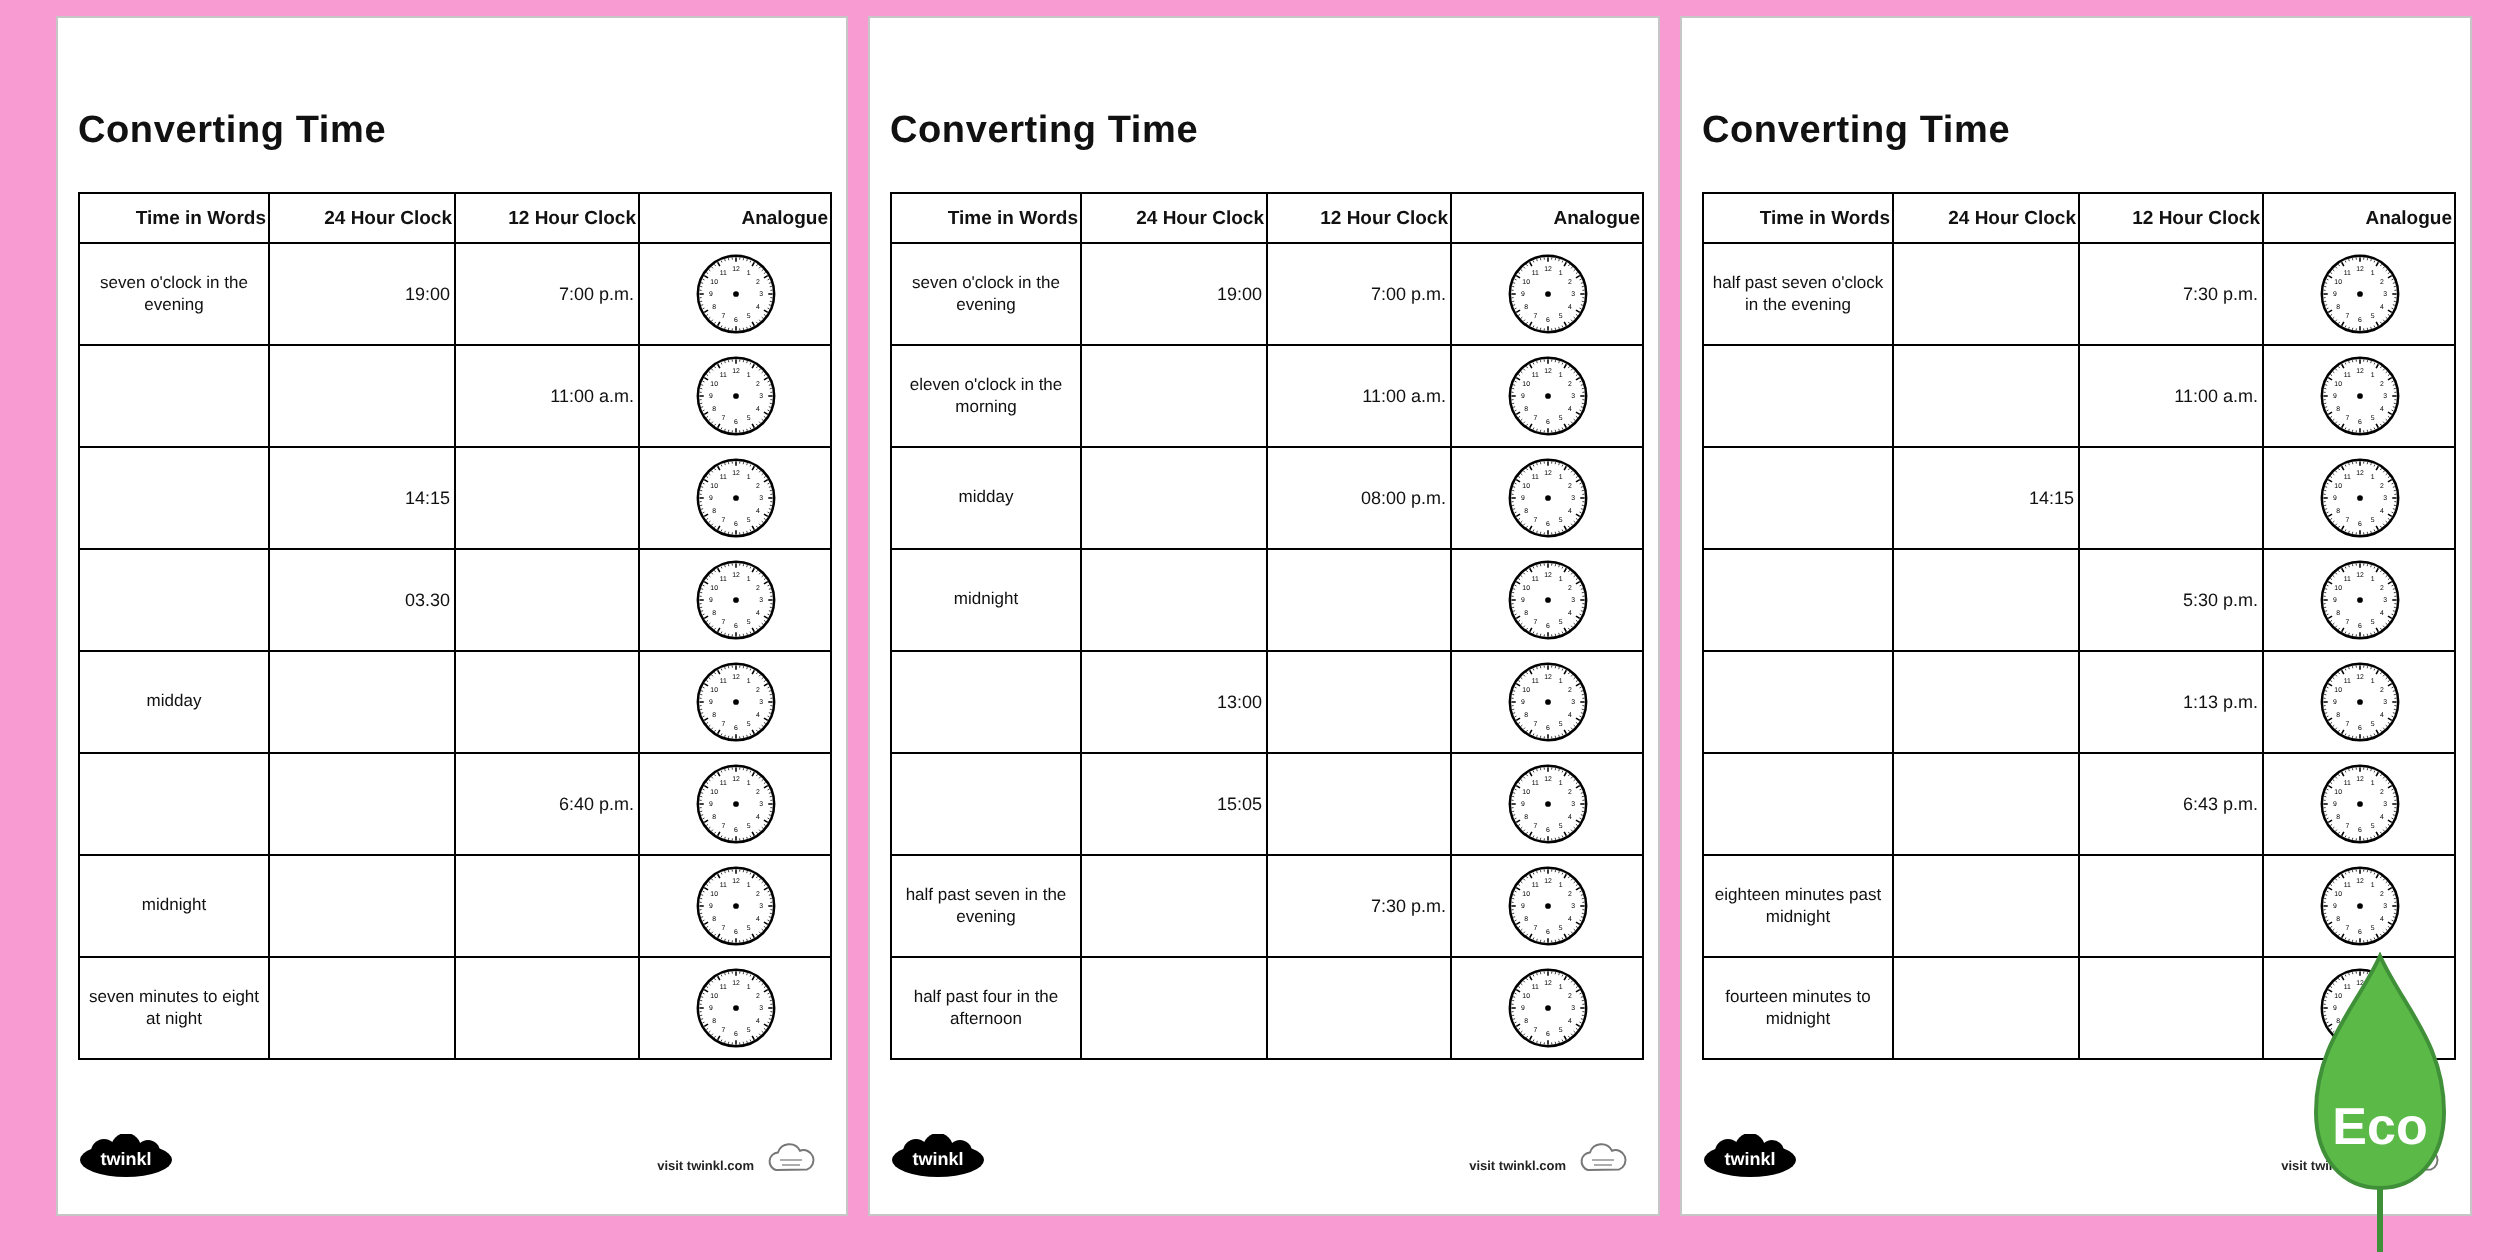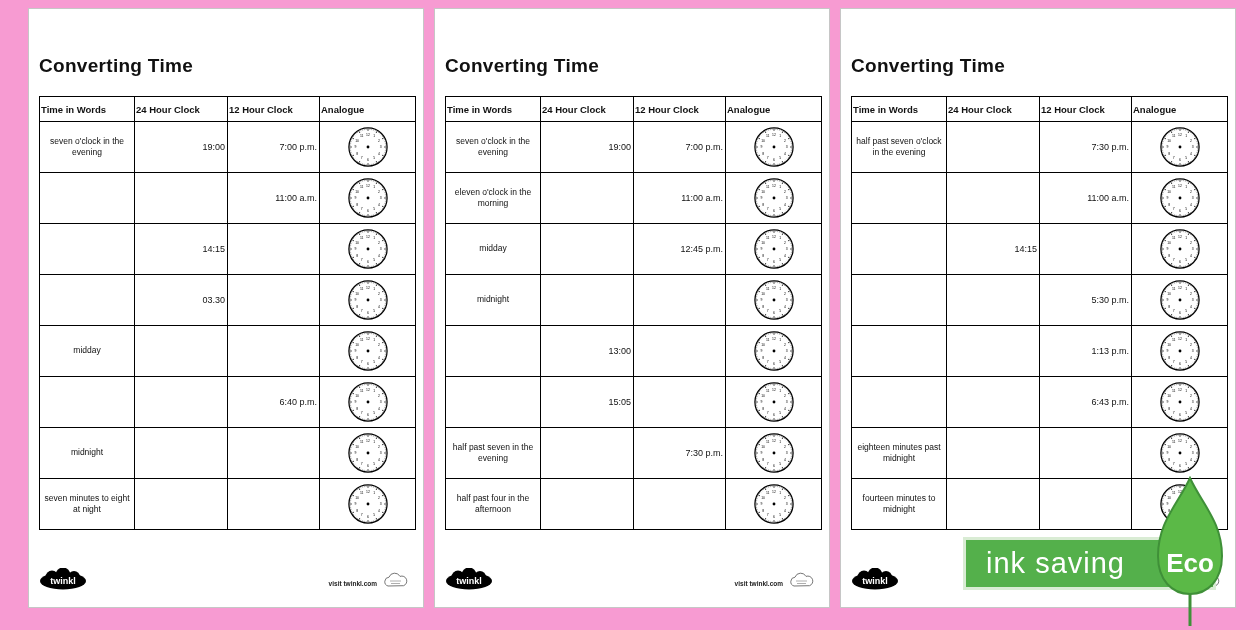--- a/index.html
+++ b/index.html
@@ -1,21 +1,21 @@
 <!DOCTYPE html>
 <html><head>
 <meta charset="utf-8">
 <style>
   *{box-sizing:border-box;}
   body{margin:0;font-family:"Liberation Sans",sans-serif;}
   .canvas{position:relative;width:1260px;height:630px;background:#f79bd2;overflow:hidden;}
   .page{position:absolute;top:8px;width:396px;height:600px;background:#ffffff;border:1px solid #c6c6c6;}
   .page-title{position:absolute;left:10px;top:46px;font-size:19px;font-weight:bold;color:#111;letter-spacing:.3px;}
   .wtable{position:absolute;left:10px;top:87px;width:376px;border-collapse:collapse;table-layout:fixed;}
-  .wtable th{border:1px solid #000;height:25px;font-size:9.5px;font-weight:bold;text-align:left;padding:1px;color:#111;}
+  .wtable th{border:1px solid #000;height:25px;font-size:9.5px;font-weight:bold;text-align:right;padding:1px;color:#111;}
   .wtable td{border:1px solid #000;height:51px;text-align:center;vertical-align:middle;padding:2px;color:#111;}
   td.words{font-size:8.5px;line-height:1.3;}
   td.time{font-size:9px;text-align:right;}
   .clock{width:42px;height:42px;display:block;margin:0 auto;}
   .brand-logo{position:absolute;left:10px;bottom:13px;}
   .visit-text{position:absolute;right:46px;bottom:20px;font-size:6.5px;font-weight:bold;color:#222;}
   .mini-logo{position:absolute;right:14px;bottom:12px;}
   .eco-banner{position:absolute;left:963px;top:537px;width:253px;height:53px;background:#54b04b;border:3px solid #d9ecd4;z-index:5;display:flex;align-items:center;}
   .eco-text{color:#fff;font-size:29px;padding-left:20px;letter-spacing:1px;}
   .eco-leaf{position:absolute;left:1146px;top:476px;width:88px;height:152px;z-index:6;}
@@ -906,21 +906,21 @@
                   <text x="10.57" y="16.70" font-size="3.6" text-anchor="middle" fill="#000" font-family="Liberation Sans, sans-serif">10</text>
                   <text x="15.40" y="11.87" font-size="3.6" text-anchor="middle" fill="#000" font-family="Liberation Sans, sans-serif">11</text>
                   <text x="22.00" y="10.10" font-size="3.6" text-anchor="middle" fill="#000" font-family="Liberation Sans, sans-serif">12</text>
                   <circle cx="22" cy="22" r="1.5" fill="#000"></circle>
                 </svg>
               </td>
             </tr>
             <tr>
               <td class="cell words">midday</td>
               <td class="cell time"></td>
-              <td class="cell time">12:45 p.m.</td>
+              <td class="cell time">08:00 p.m.</td>
               <td class="cell analogue">
                 <svg class="clock" viewBox="0 0 44 44">
                   <circle cx="22" cy="22" r="20" fill="#fff" stroke="#000" stroke-width="1.3"></circle>
                   <line x1="22.00" y1="2.80" x2="22.00" y2="5.10" stroke="#000" stroke-width="0.8"></line>
                   <line x1="24.01" y1="2.91" x2="23.89" y2="4.00" stroke="#000" stroke-width="0.4"></line>
                   <line x1="25.99" y1="3.22" x2="25.76" y2="4.30" stroke="#000" stroke-width="0.4"></line>
                   <line x1="27.93" y1="3.74" x2="27.59" y2="4.79" stroke="#000" stroke-width="0.4"></line>
                   <line x1="29.81" y1="4.46" x2="29.36" y2="5.46" stroke="#000" stroke-width="0.4"></line>
                   <line x1="31.60" y1="5.37" x2="30.45" y2="7.36" stroke="#000" stroke-width="0.8"></line>
                   <line x1="33.29" y1="6.47" x2="32.64" y2="7.36" stroke="#000" stroke-width="0.4"></line>
@@ -2117,21 +2117,18 @@
           </svg></div>
         <div class="visit-text">visit twinkl.com</div>
         <div class="mini-logo"><svg width="26" height="20" viewBox="0 0 26 20">
             <path d="M5 15 a4.5 4.5 0 0 1 1 -8.8 A6 6 0 0 1 17 5.4 a4.8 4.8 0 0 1 3.6 9.3 Z" fill="#fff" stroke="#777" stroke-width="1"></path>
             <line x1="7" y1="10" x2="18" y2="10" stroke="#999" stroke-width="0.8"></line>
             <line x1="8" y1="12.5" x2="17" y2="12.5" stroke="#999" stroke-width="0.8"></line>
           </svg></div>
       </div>
     </div>
 
-  <div class="eco-banner" style="background: rgb(84, 176, 75);">
-    <span class="eco-text">ink saving</span>
-  </div>
   <svg class="eco-leaf" viewBox="0 0 88 152">
     <line class="leaf-stem" x1="44" y1="110" x2="44" y2="150"></line>
     <path class="leaf-body" d="M44 2 C56 28 76 46 76 80 C76 104 62 118 44 118 C26 118 12 104 12 80 C12 46 32 28 44 2 Z" style="fill: rgb(91, 185, 71);"></path>
     <text x="44" y="96">Eco</text>
   </svg>
 </div>
 
 </body></html>

